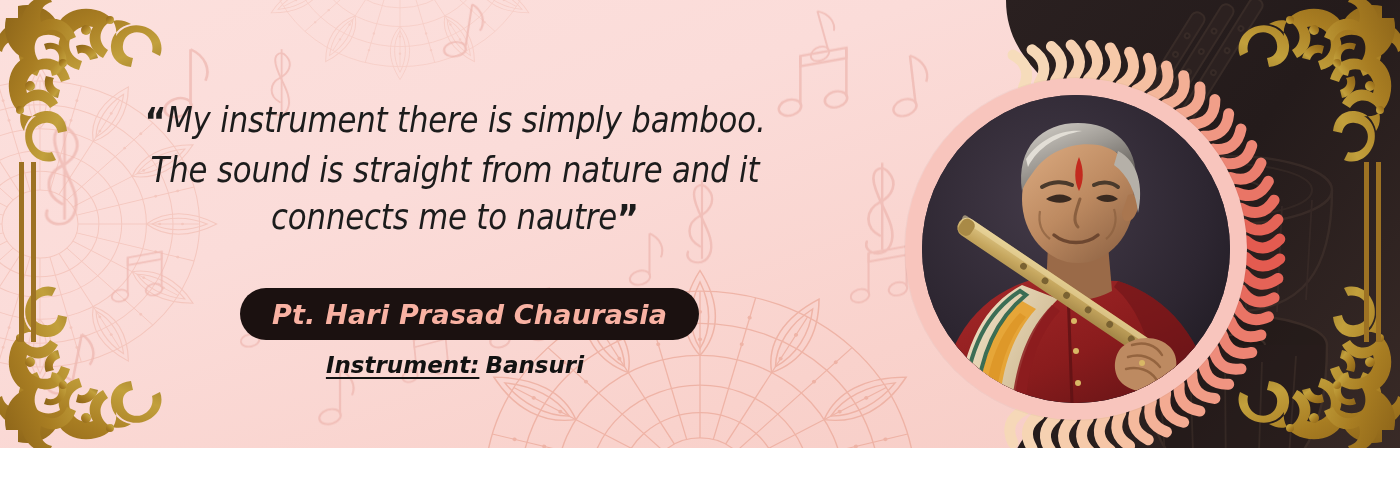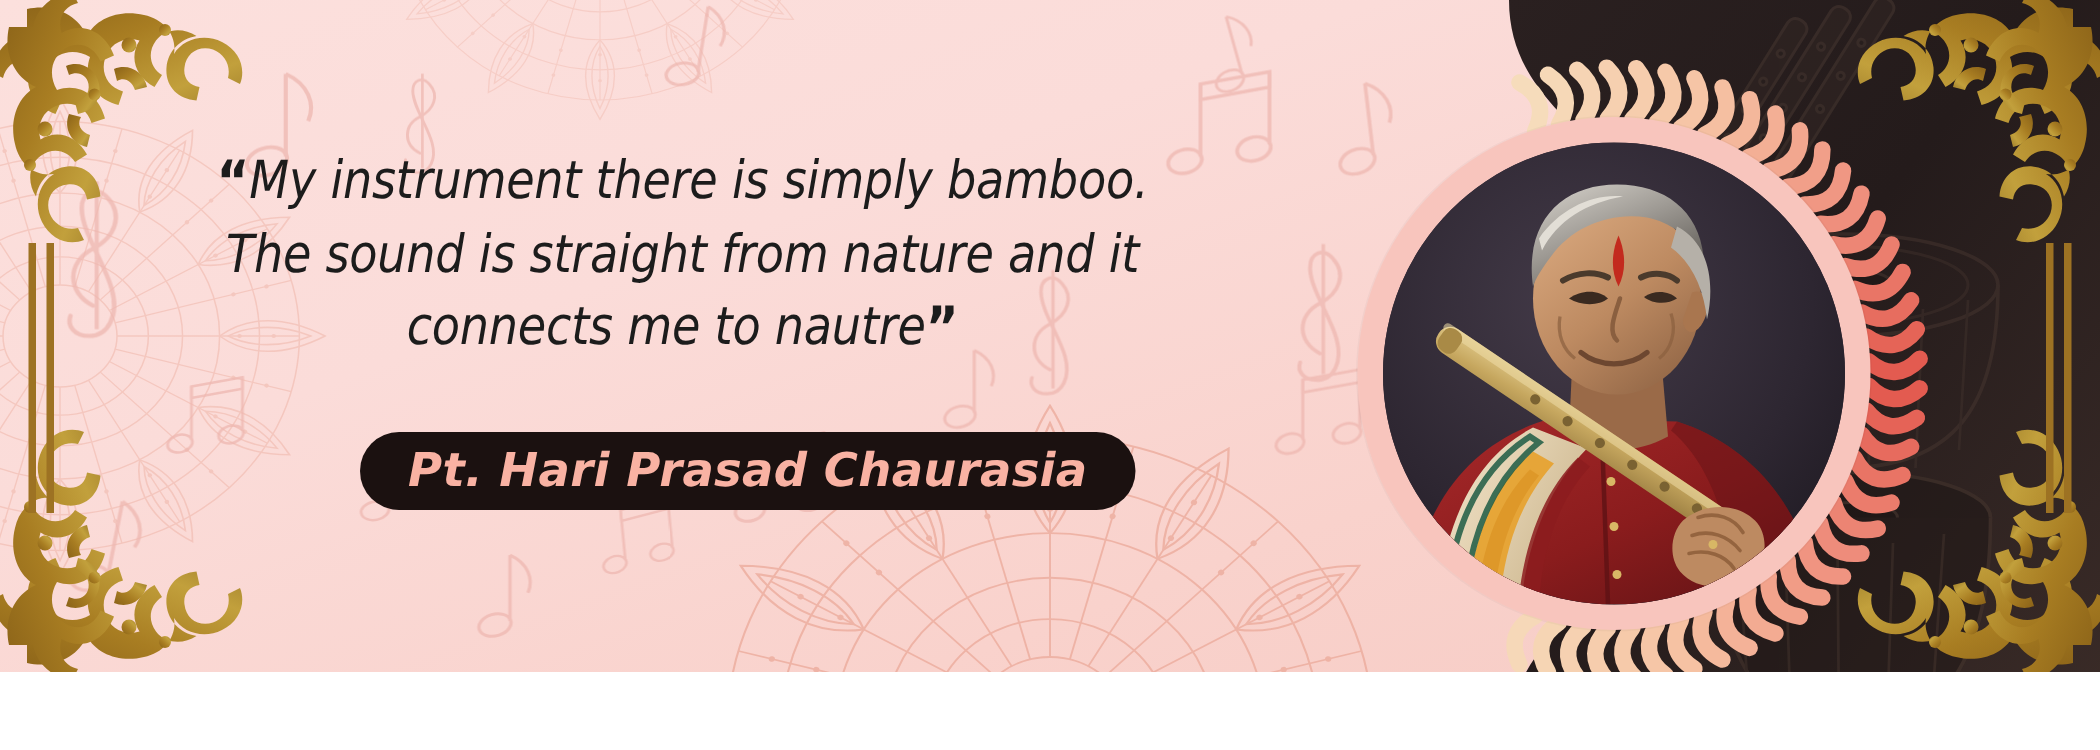--- a/index.html
+++ b/index.html
@@ -64,21 +64,21 @@
     left:240px; top:288px;
     height:52px;
     padding:0 32px;
     display:flex; align-items:center; justify-content:center;
     background:#1b1110;
     border-radius:26px;
   }
   #name-text{
     font-family:"DejaVu Sans", sans-serif;
     font-weight:bold; font-style:italic;
-    font-size:31px;
+    font-size:27px;
     color:#f9b2a3;
     letter-spacing:0.2px;
     white-space:nowrap;
   }
 
   
   #instrument-line{
     position:absolute;
     left:60px; top:352px;
     width:790px;
@@ -547,20 +547,23 @@
   <div id="quote-block">
     <div id="quote-text"><span class="qmark">“</span><span>My instrument there is simply bamboo.</span>
 <span>The sound is straight from nature and it</span>
 <span>connects me to nautre</span><span class="qmark">”</span></div>
   </div>
 
   <div id="name-pill">
     <span id="name-text">Pt. Hari Prasad Chaurasia</span>
   </div>
 
+  <div id="instrument-line">
+    <span id="instrument-label">Instrument:</span><span id="instrument-value">Bansuri</span>
+  </div>
 
   <div id="portrait-wrap">
     <div id="portrait-ring"></div>
     <div id="portrait-photo">
       <svg viewBox="0 0 308 308" xmlns="http://www.w3.org/2000/svg">
         <defs>
           <radialGradient id="bgphoto" cx="0.42" cy="0.35" r="0.85">
             <stop offset="0%" stop-color="#433a48"></stop>
             <stop offset="60%" stop-color="#2d2631"></stop>
             <stop offset="100%" stop-color="#1a161d"></stop>

